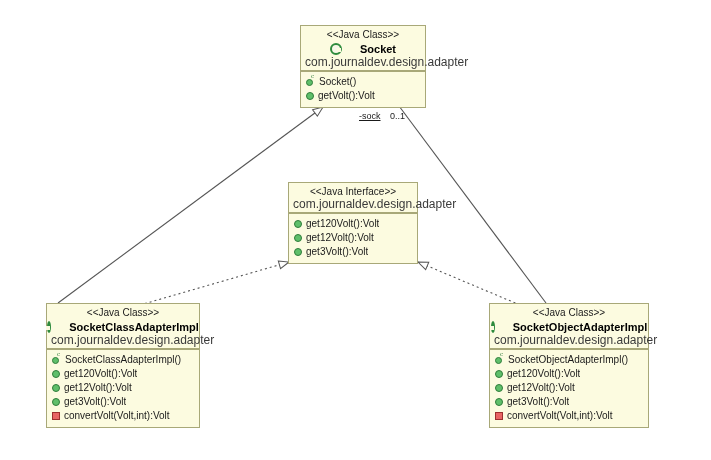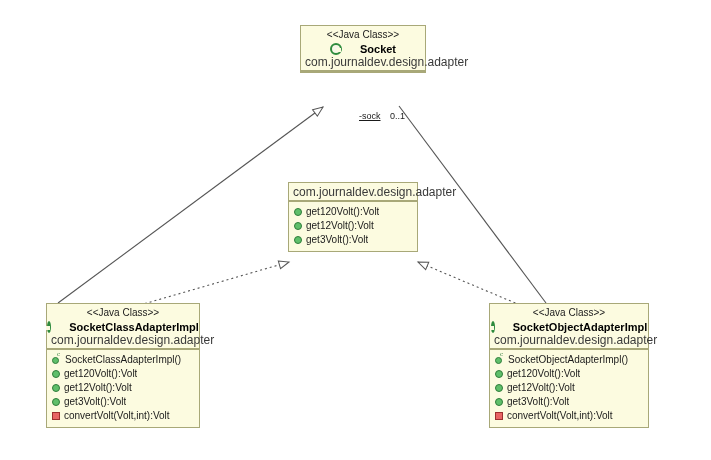--- a/index.html
+++ b/index.html
@@ -200,24 +200,35 @@
 
   <div class="uml-box" style="left:300px; top:25px; width:126px;">
     <div class="uml-header">
       <div class="stereotype">&lt;&lt;Java Class&gt;&gt;</div>
       <div class="name-row">
         <span class="ico-class"></span>
         <span class="cls-name">Socket</span>
       </div>
       <div class="pkg">com.journaldev.design.adapter</div>
     </div>
+    <div class="uml-members">
+      <div class="member">
+        <span class="ico ico-ctor"></span>
+        <span class="mlabel">Socket()</span>
+      </div>
+      <div class="member">
+        <span class="ico-method"></span>
+        <span class="mlabel">getVolt():Volt</span>
+      </div>
+    </div>
   </div>
 
   <div class="uml-box" style="left:288px; top:182px; width:130px;">
     <div class="uml-header">
+      <div class="stereotype">&lt;&lt;Java Interface&gt;&gt;</div>
       <div class="pkg">com.journaldev.design.adapter</div>
     </div>
     <div class="uml-members">
       <div class="member">
         <span class="ico-method"></span>
         <span class="mlabel">get120Volt():Volt</span>
       </div>
       <div class="member">
         <span class="ico-method"></span>
         <span class="mlabel">get12Volt():Volt</span>

